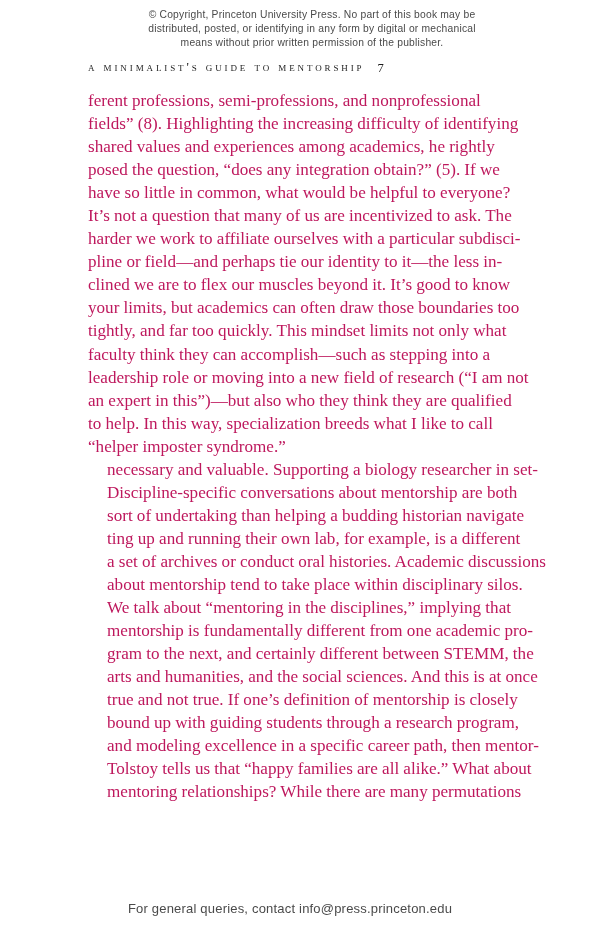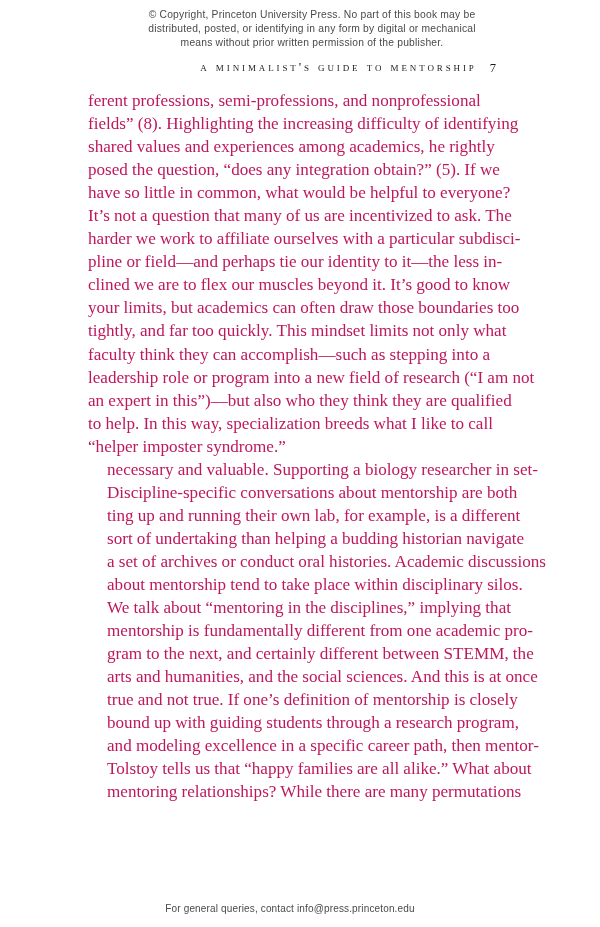--- a/index.html
+++ b/index.html
@@ -34,23 +34,23 @@
   }
   .copyright-notice .cline {
     display: block;
     white-space: nowrap;
   }
 
   
   .running-head {
     position: absolute;
     top: 60px;
-    left: 72px;
+    left: 88px;
     width: 424px;
-    text-align: right;
+    text-align: left;
     font-size: 11.2px;
     line-height: 14px;
     color: #1c1c1c;
     white-space: nowrap;
   }
   .running-head .rh-title {
     letter-spacing: 0.215em;
     font-variant: small-caps;
     text-transform: lowercase;
     font-size: 13.4px;
@@ -103,21 +103,21 @@
   }
 
   
   .footer-queries {
     position: absolute;
     top: 902px;
     left: 0;
     width: 580px;
     text-align: center;
     font-family: "Liberation Sans", "DejaVu Sans", sans-serif;
-    font-size: 10px;
+    font-size: 13px;
     line-height: 14px;
     color: #4a4a4a;
     letter-spacing: 0.015em;
   }
 </style>
 </head>
 <body>
 
 <div class="copyright-notice">
   <span class="cline">© Copyright, Princeton University Press. No part of this book may be</span>
@@ -136,30 +136,30 @@
       <span class="ln">shared values and experiences among academics, he rightly</span>
       <span class="ln">posed the question, “does any integration obtain?” (5). If we</span>
       <span class="ln">have so little in common, what would be helpful to everyone?</span>
       <span class="ln">It’s not a question that many of us are incentivized to ask. The</span>
       <span class="ln">harder we work to affiliate ourselves with a particular subdisci-</span>
       <span class="ln">pline or field—and perhaps tie our identity to it—the less in-</span>
       <span class="ln">clined we are to flex our muscles beyond it. It’s good to know</span>
       <span class="ln">your limits, but academics can often draw those boundaries too</span>
       <span class="ln">tightly, and far too quickly. This mindset limits not only what</span>
       <span class="ln">faculty think they can accomplish—such as stepping into a</span>
-      <span class="ln">leadership role or program into a new field of research (“I am not</span>
+      <span class="ln">leadership role or moving into a new field of research (“I am not</span>
       <span class="ln">an expert in this”)—but also who they think they are qualified</span>
       <span class="ln">to help. In this way, specialization breeds what I like to call</span>
       <span class="ln last">“helper imposter syndrome.”</span>
     </p>
   <p class="para indent">
       <span class="ln">necessary and valuable. Supporting a biology researcher in set-</span>
       <span class="ln first-indent">Discipline-specific conversations about mentorship are both</span>
+      <span class="ln">sort of undertaking than helping a budding historian navigate</span>
       <span class="ln">ting up and running their own lab, for example, is a different</span>
-      <span class="ln">sort of undertaking than helping a budding historian navigate</span>
       <span class="ln">a set of archives or conduct oral histories. Academic discussions</span>
       <span class="ln">about mentorship tend to take place within disciplinary silos.</span>
       <span class="ln">We talk about “mentoring in the disciplines,” implying that</span>
       <span class="ln">mentorship is fundamentally different from one academic pro-</span>
       <span class="ln">gram to the next, and certainly different between STEMM, the</span>
       <span class="ln">arts and humanities, and the social sciences. And this is at once</span>
       <span class="ln">true and not true. If one’s definition of mentorship is closely</span>
       <span class="ln">bound up with guiding students through a research program,</span>
       <span class="ln">and modeling excellence in a specific career path, then mentor-</span>
       <span class="ln">Tolstoy tells us that “happy families are all alike.” What about</span>

